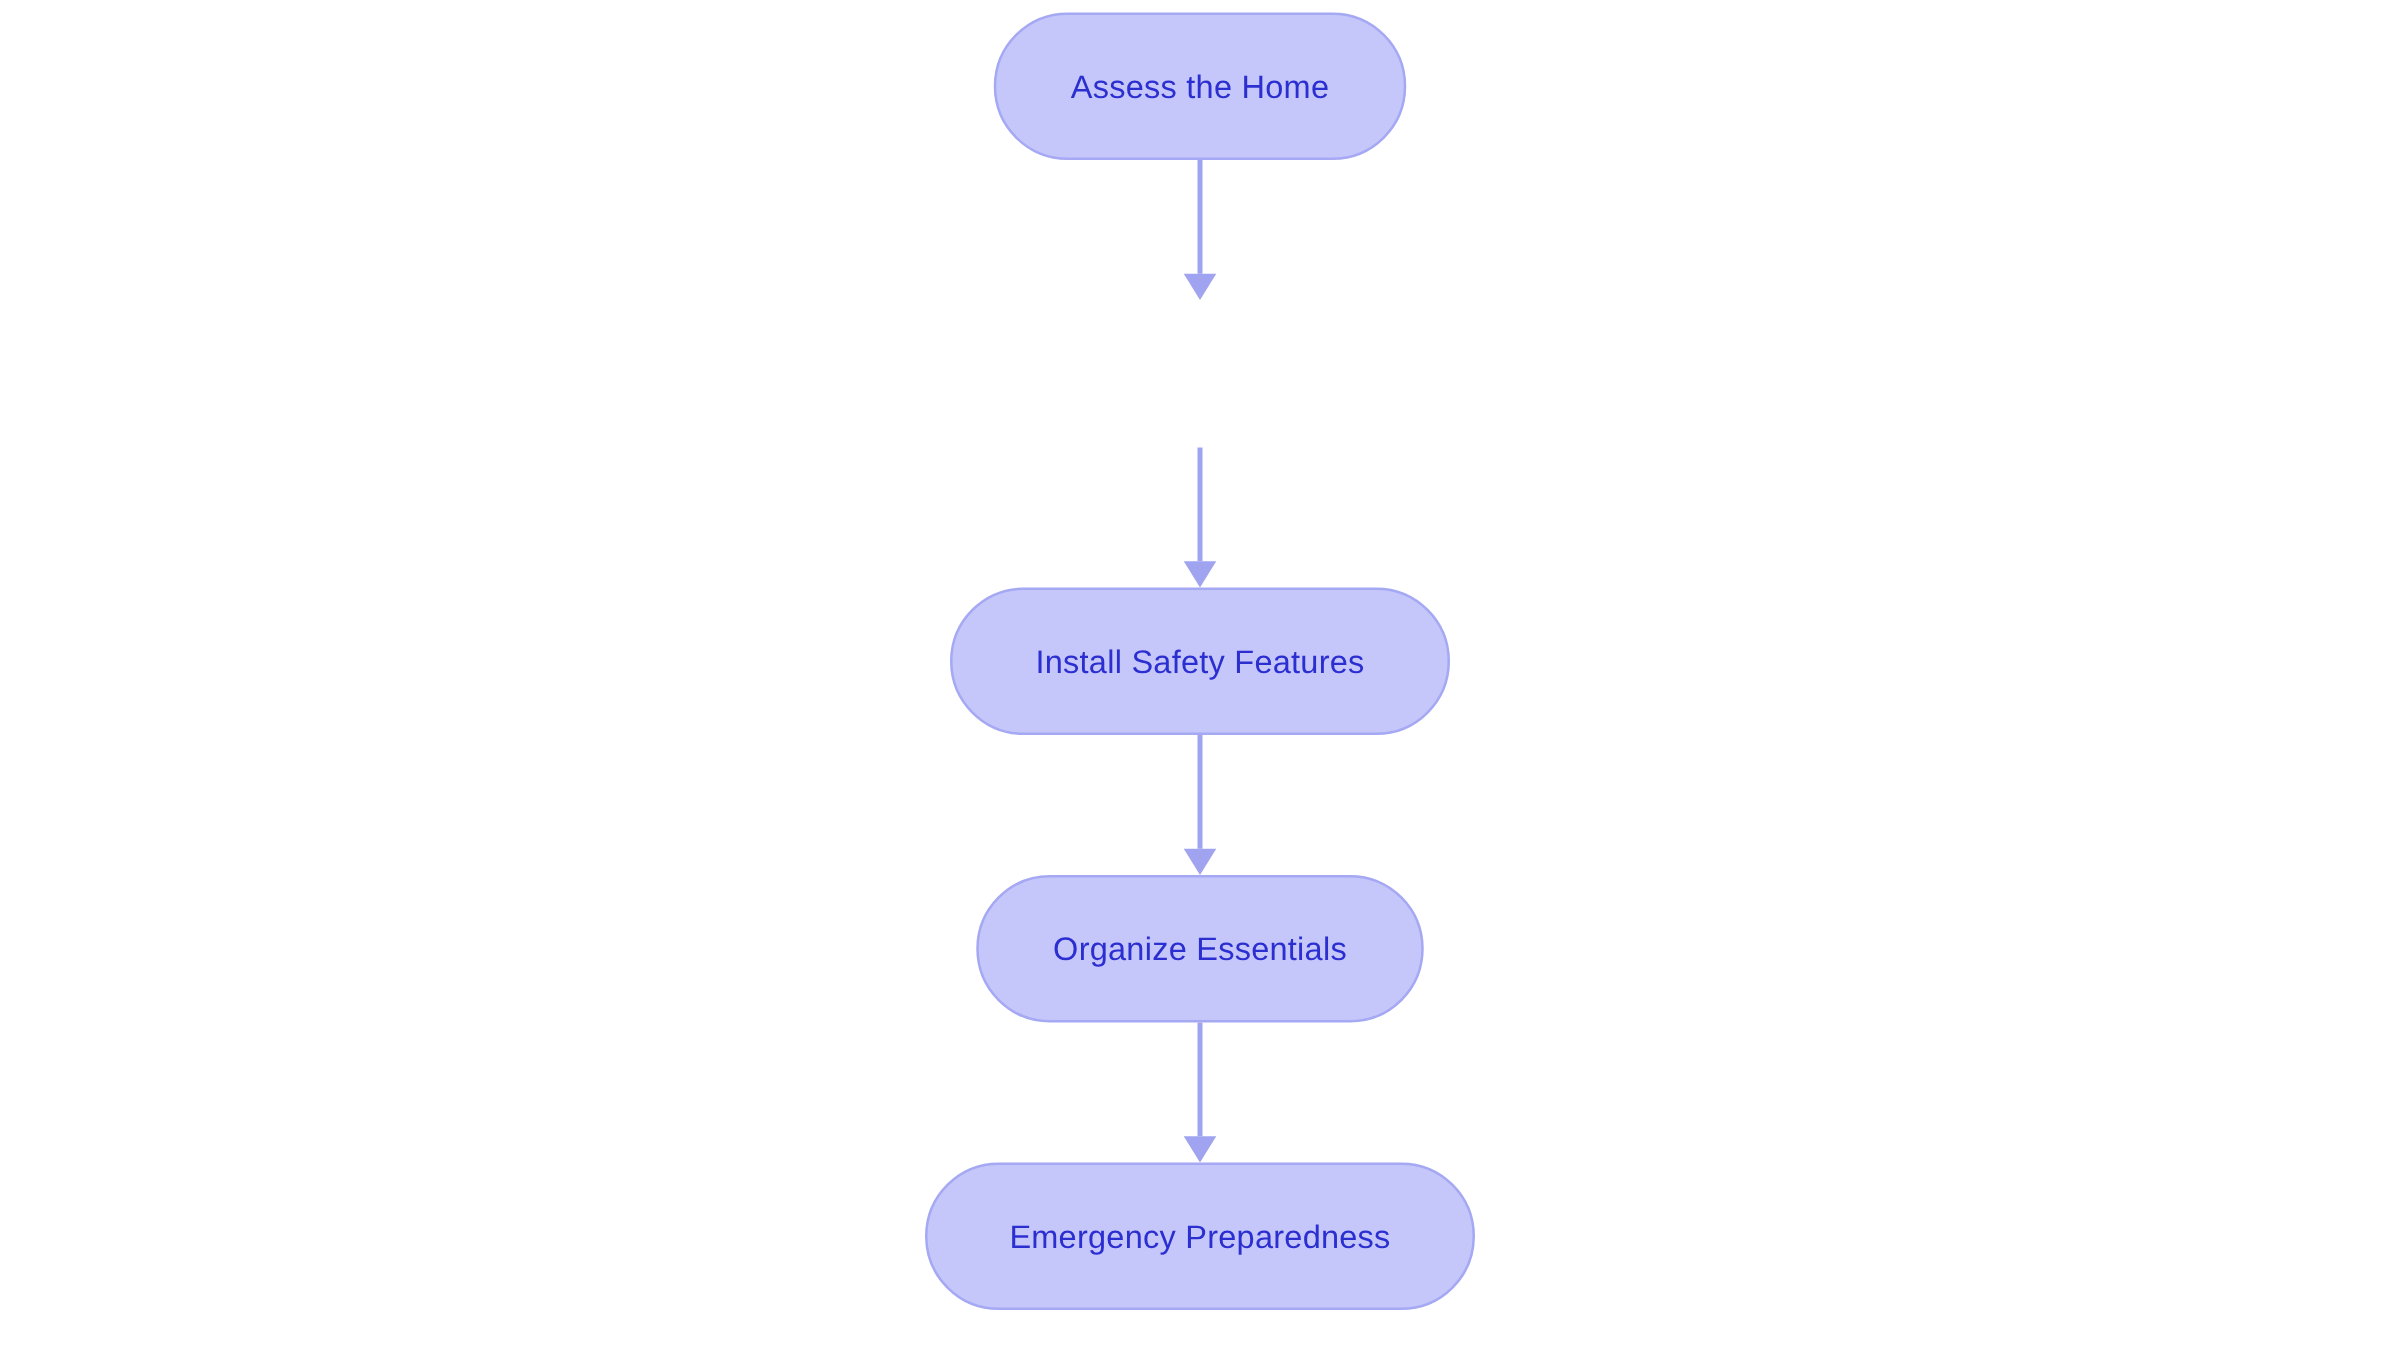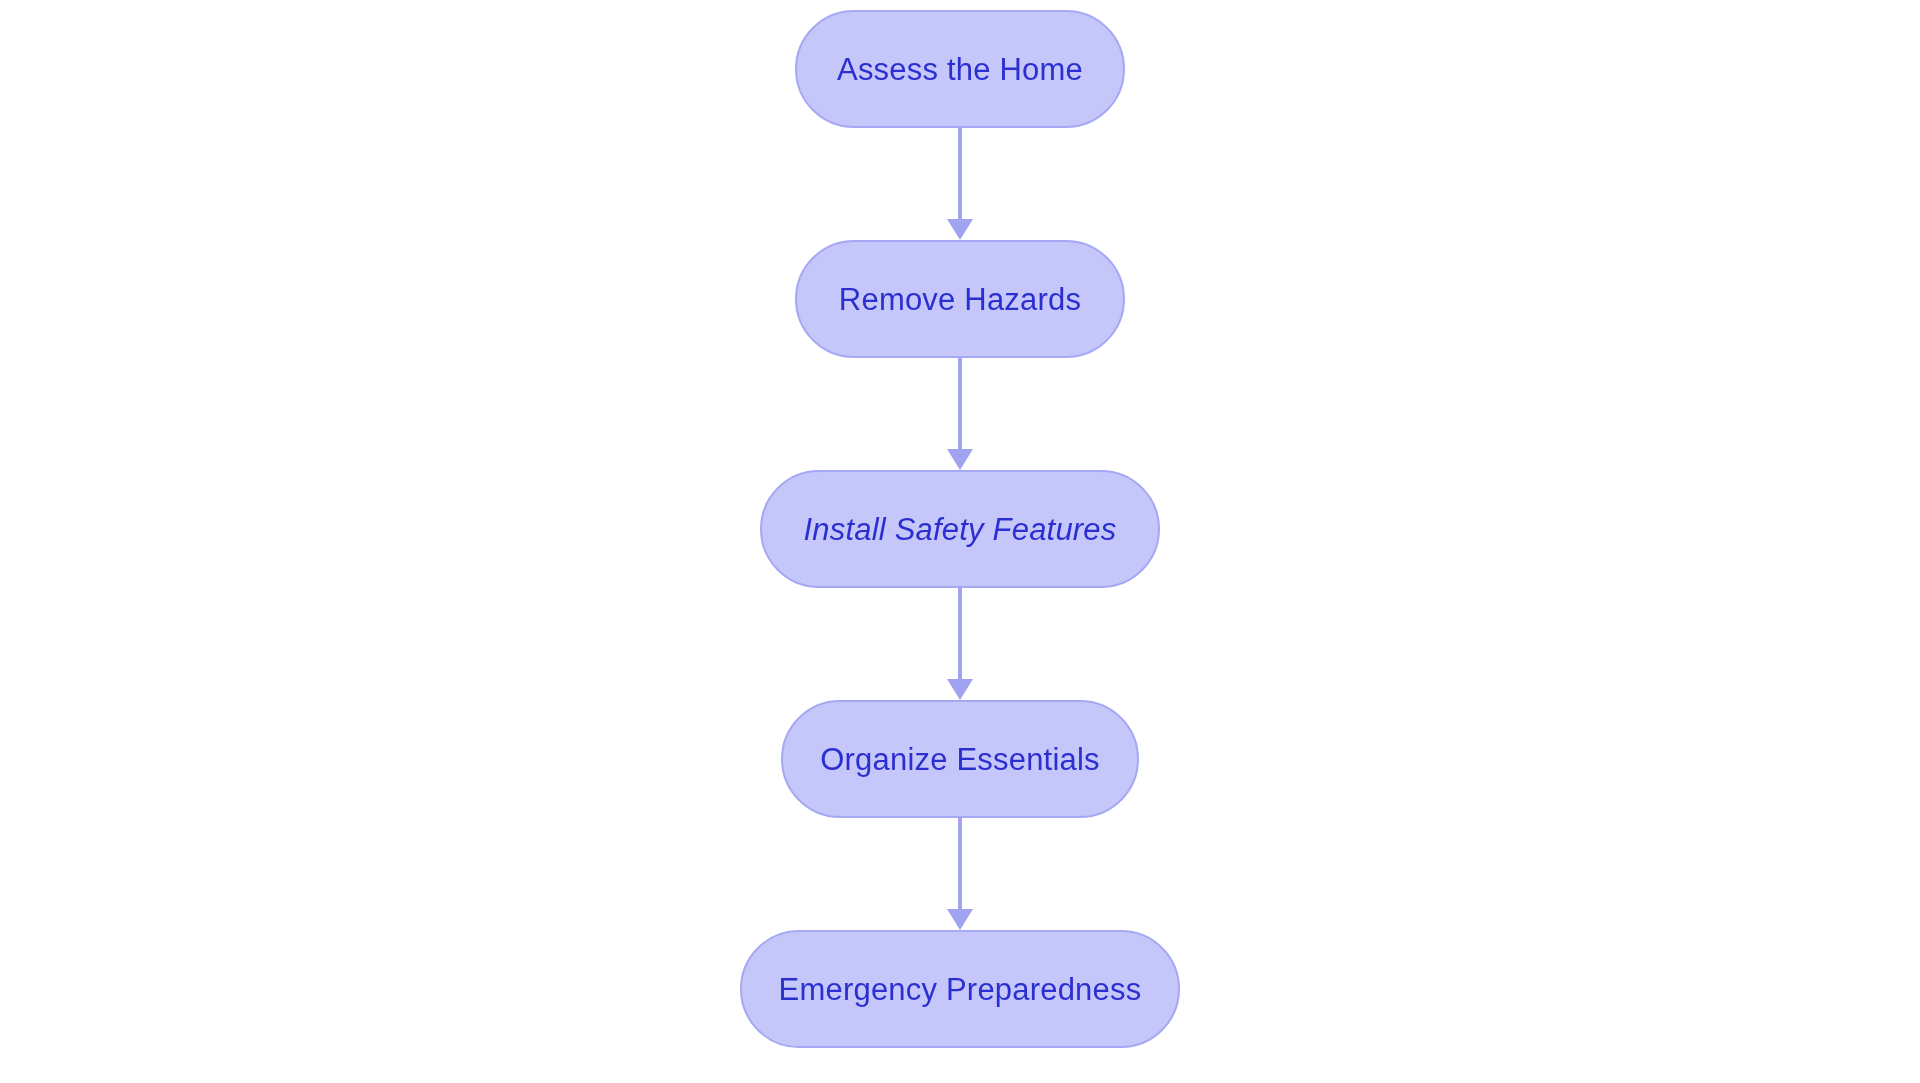--- a/index.html
+++ b/index.html
@@ -35,21 +35,21 @@
     border: 2px solid #a5a8f3;
     border-radius: 59px;
     display: flex;
     align-items: center;
     justify-content: center;
     transform: translateX(-50%);
   }
 
   .node-label {
     color: #2c2fd0;
-    font-size: 31px;
+    font-size: 26px;
     font-weight: 400;
     letter-spacing: 0.2px;
     white-space: nowrap;
     line-height: 1;
     user-select: none;
   }
 
   
   .connector {
     position: absolute;
@@ -101,25 +101,22 @@
 
     <div class="connector" style="left:960px; top:818px; height:112px;">
       <div class="shaft" style="height:91px;"></div>
       <div class="head"></div>
     </div>
 
     <div class="node" style="left:960px; top:10px; width:330px;">
       <span class="node-label">Assess the Home</span>
     </div>
 
-    <div class="node" style="left:960px; top:240px; width:330px;">
-      <span class="node-label">Remove Hazards</span>
-    </div>
 
-    <div class="node" style="left:960px; top:470px; width:400px;font-style:italic;">
+    <div class="node" style="left:960px; top:470px; width:400px;">
       <span class="node-label">Install Safety Features</span>
     </div>
 
     <div class="node" style="left:960px; top:700px; width:358px;">
       <span class="node-label">Organize Essentials</span>
     </div>
 
     <div class="node" style="left:960px; top:930px; width:440px;justify-content:center;">
       <span class="node-label">Emergency Preparedness</span>
     </div>

